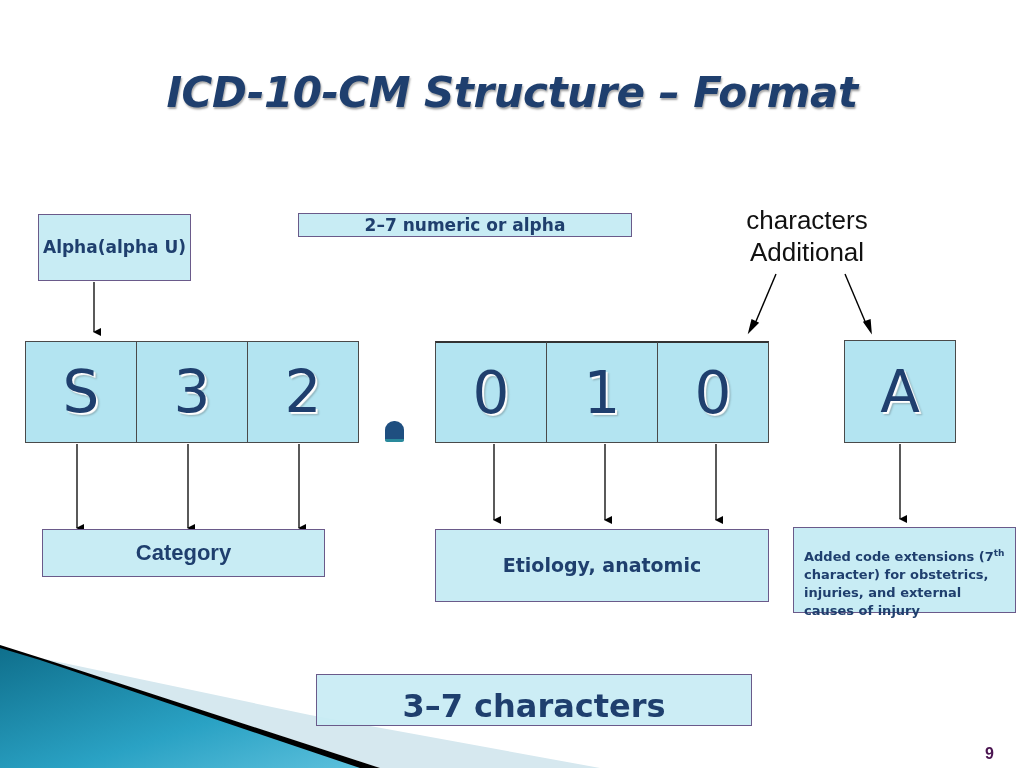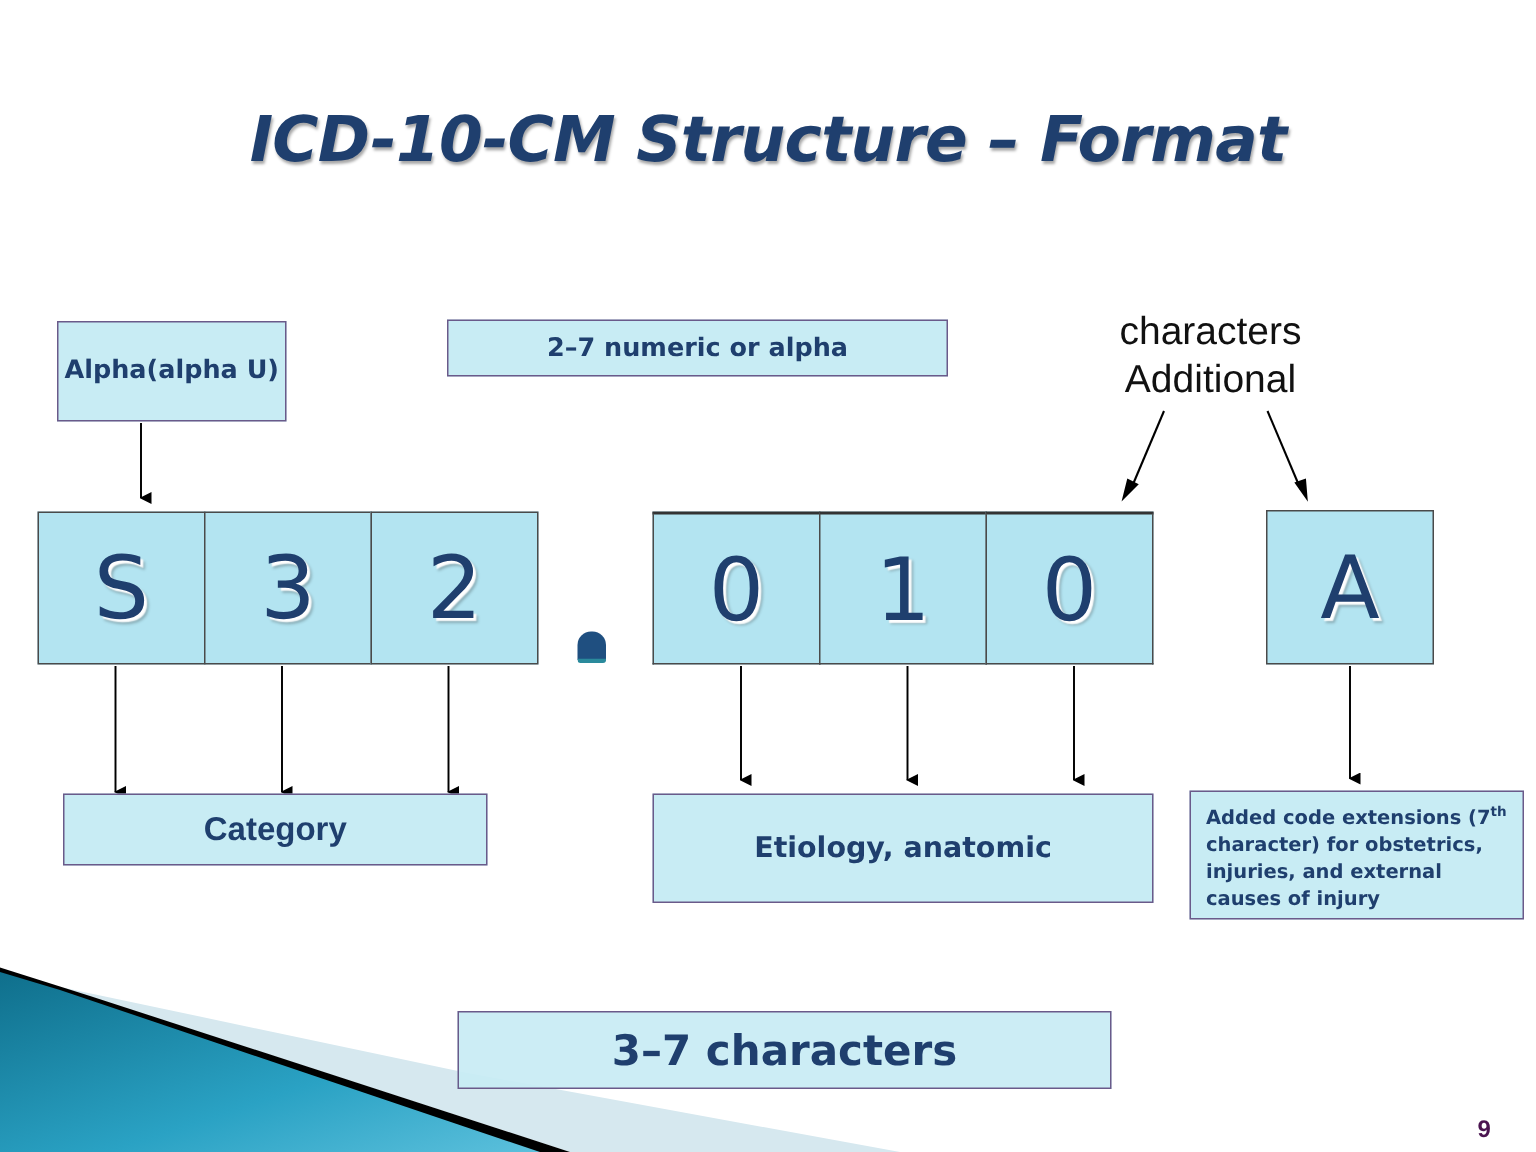--- a/index.html
+++ b/index.html
@@ -33,21 +33,21 @@
   <polygon points="0,648 40,660 360,768 0,768" fill="url(#teal)"></polygon>
 </svg>
 
 <div class="abs title">ICD-10-CM Structure – Format</div>
 
 <div class="abs lbox" style="left:38px;top:214px;width:153px;height:67px;font-size:17px;line-height:27px;">
   <span>Alpha</span>
   <span>(alpha U)</span>
 </div>
 
-<div class="abs lbox" style="left:298px;top:213px;width:334px;height:38px;font-size:17px;">
+<div class="abs lbox" style="left:298px;top:213px;width:334px;height:24px;font-size:17px;">
   <span>2–7 numeric or alpha</span>
 </div>
 
 <div class="abs note" style="left:718px;top:204px;width:178px;">
   <div>characters</div>
   <div>Additional</div>
 </div>
 
 <div class="abs cell" style="left:25px;top:341px;width:112px;height:102px;">S</div>
 <div class="abs cell" style="left:136px;top:341px;width:112px;height:102px;">3</div>
@@ -89,23 +89,23 @@
 </svg>
 
 <div class="abs lbox" style="left:42px;top:529px;width:283px;height:48px;font-family:'Liberation Sans',sans-serif;font-size:22px;">
   <span>Category</span>
 </div>
 
 <div class="abs lbox" style="left:435px;top:529px;width:334px;height:73px;flex-direction:column;font-size:19px;line-height:31px;">
   <span>Etiology, anatomic</span>
 </div>
 
-<div class="abs lbox" style="left:793px;top:527px;width:223px;height:86px;font-size:13px;line-height:18px;justify-content:flex-start;align-items:flex-start;text-align:left;padding:5px 8px 0 10px;">
+<div class="abs lbox" style="left:793px;top:527px;width:223px;height:86px;font-size:13px;line-height:18px;justify-content:flex-start;align-items:flex-start;text-align:left;padding:16px 8px 0 10px;">
   <div>
     <span>Added code extensions (7</span><sup style="font-size:9px;">th</sup><span> character) for obstetrics, injuries, and external causes of injury</span>
   </div>
 </div>
 
-<div class="abs lbox" style="left:305px;top:674px;width:436px;height:52px;font-size:28px;background:rgba(200,236,244,0.92);">
+<div class="abs lbox" style="left:316px;top:674px;width:436px;height:52px;font-size:32px;background:rgba(200,236,244,0.92);align-items:flex-end;">
   <span>3–7 characters</span>
 </div>
 
 <div class="abs" style="left:985px;top:745px;width:20px;font-family:'Liberation Sans',sans-serif;font-weight:bold;font-size:16px;color:#4a1450;">9</div>
 
 </body></html>

